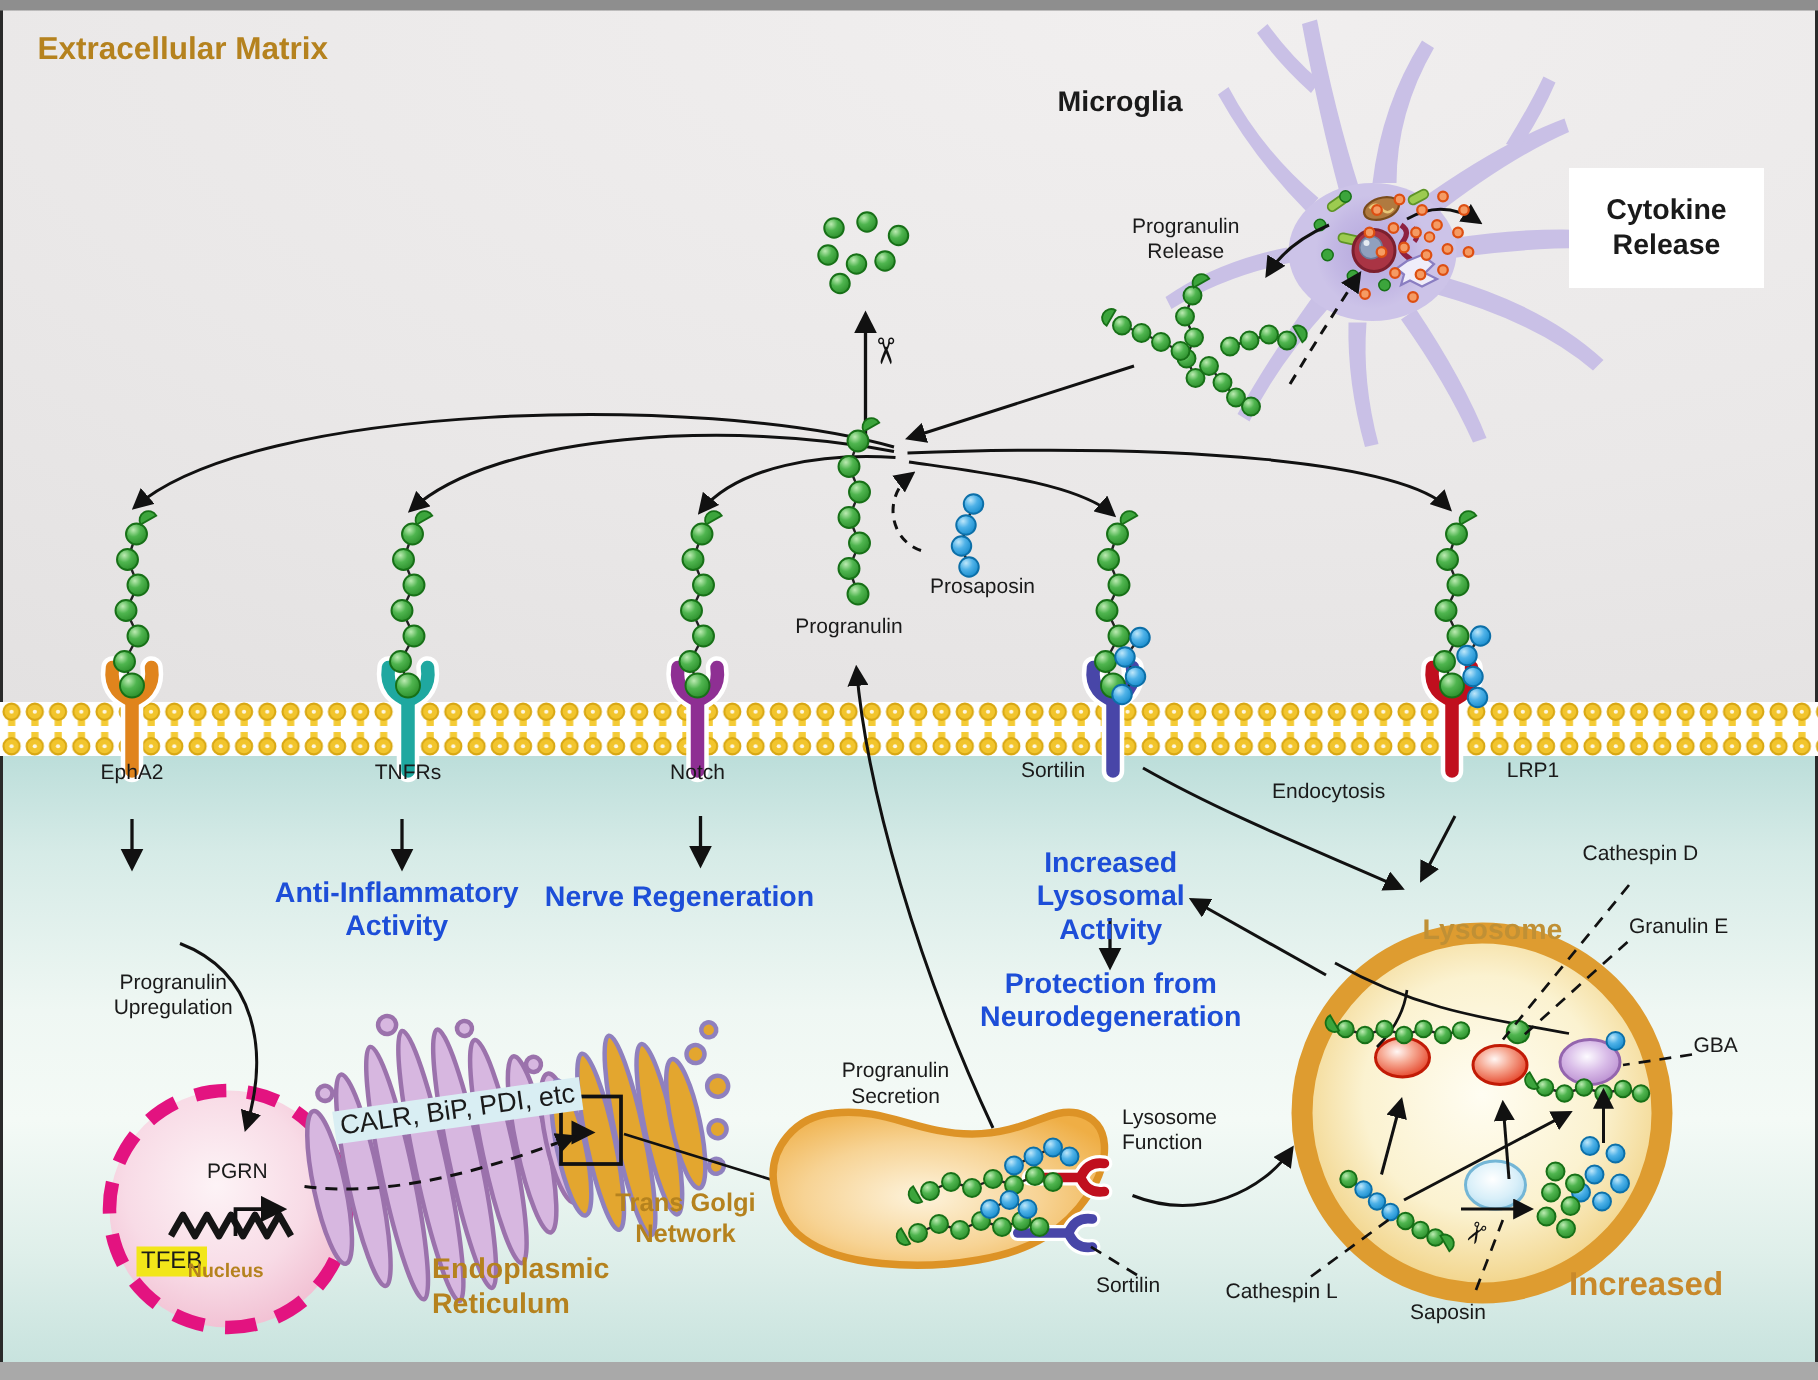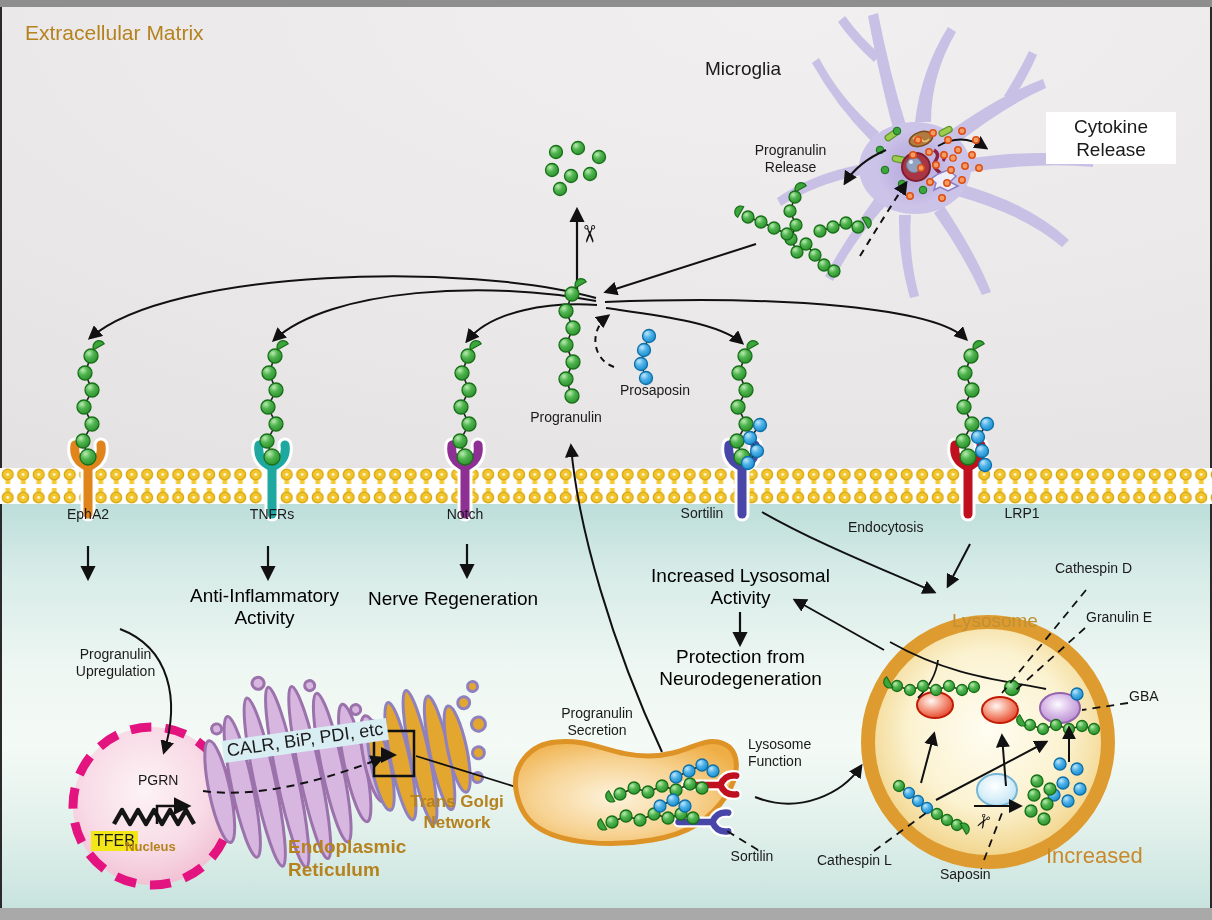--- a/index.html
+++ b/index.html
@@ -8,24 +8,24 @@
         box-shadow:inset 0 0 0 2px #2A2A2A}
   .bar-top{position:absolute;left:0;top:0;width:100%;height:7px;background:#8E8E8E;z-index:1}
   .bar-bot{position:absolute;left:0;bottom:0;width:100%;height:12px;background:#A9A9A9;z-index:1}
   .bg-extra{position:absolute;left:2px;right:2px;top:7px;height:461px;
     background:radial-gradient(120% 130% at 65% 0%,#F1EFEF 0%,#EAE8E8 55%,#E2E0E0 100%)}
   .bg-intra{position:absolute;left:2px;right:2px;top:504px;bottom:12px;
     background:linear-gradient(180deg,#BCDEDA 0%,#D6EBE7 16%,#EFF7F3 42%,#F4FAF6 60%,#DFEFEA 82%,#C8E3DE 100%)}
   svg#art{position:absolute;left:0;top:0;z-index:2}
   .lb{position:absolute;z-index:3;font-size:14px;color:#1A1A1A;line-height:1.22;white-space:pre-line}
   .c{text-align:center}
-  .b{font-weight:400}
-  .pink{color:#000000;font-weight:400;font-size:19px;line-height:1.18}
+  .b{font-weight:700}
+  .pink{color:#1d4ed8;font-weight:700;font-size:19px;line-height:1.18}
   .gold{color:#B5821E;font-weight:700}
-  .box{background:#fff;padding:3px 0}
+  .box{background:#fff;padding:17px 0}
   .hl{background:#F2E619;padding:0 3px}
   .strip{background:#D9EEF3;padding:0 4px;transform:rotate(-8deg);transform-origin:0 50%}
   .scis{position:absolute;z-index:3;font-size:24px;color:#111;line-height:1}
 </style>
 </head>
 <body>
 
 <div id="wrap">
   <div class="bg-extra"></div>
   <div class="bg-intra"></div>

